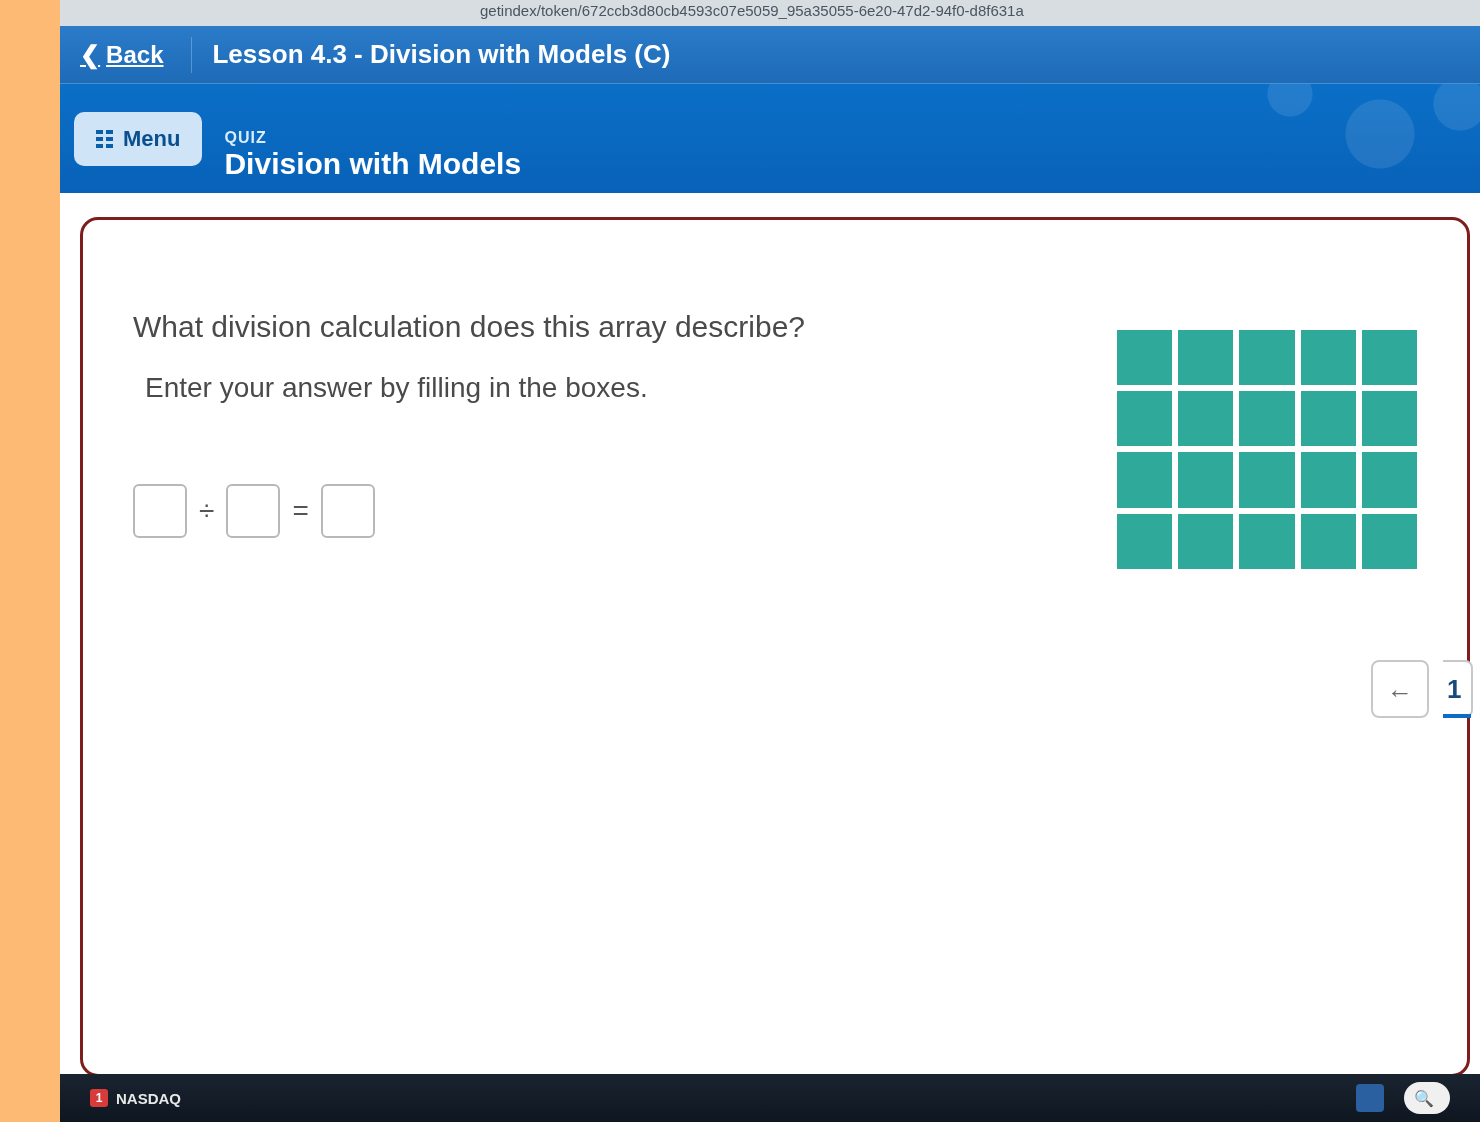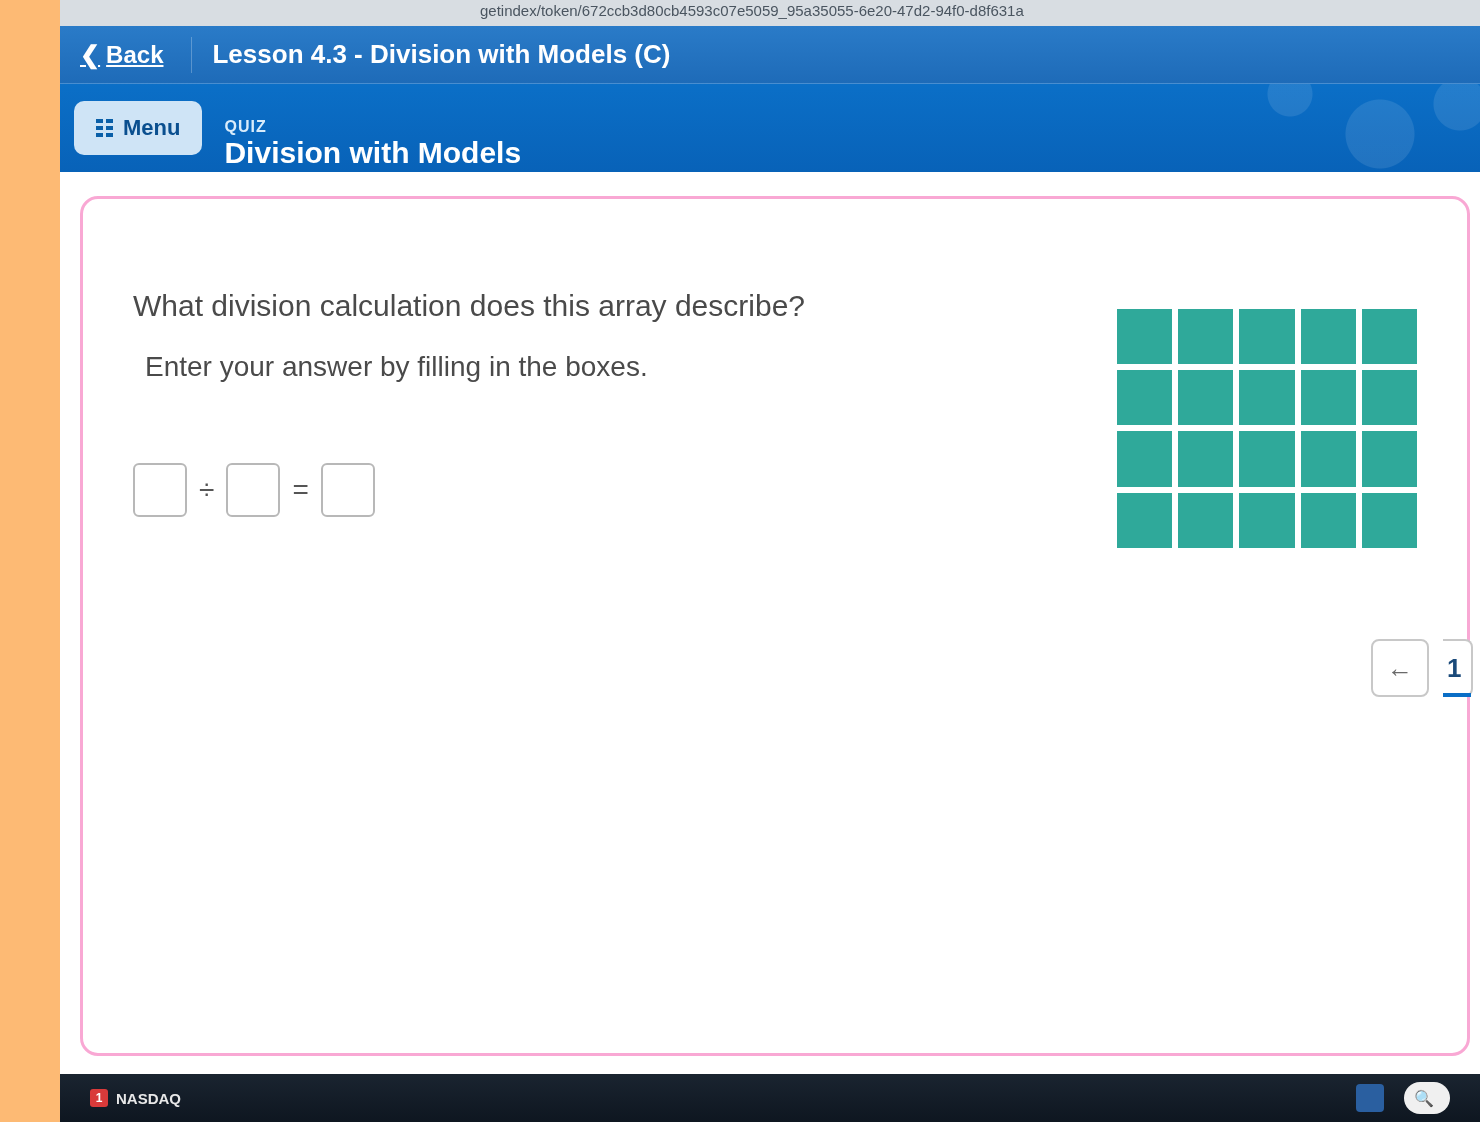--- a/index.html
+++ b/index.html
@@ -63,21 +63,21 @@
     background: rgba(255,255,255,0.25);
     margin-right: 20px;
   }
   .lesson-title {
     font-size: 26px;
     font-weight: 600;
     color: #fff;
   }
   .sub-bar {
     background: linear-gradient(180deg, #0b6fc7 0%, #0862b8 100%);
-    height: 88px;
+    height: 109px;
     display: flex;
     align-items: center;
     padding: 0 0 0 14px;
     color: #fff;
     position: relative;
     overflow: hidden;
   }
   .sub-bar::after {
     content: "";
     position: absolute;
@@ -130,21 +130,21 @@
     color: #fff;
     text-align: center;
   }
   .content-wrap {
     flex: 1;
     background: #fff;
     padding: 24px 10px 0 20px;
     position: relative;
   }
   .card {
-    border: 3px solid #f9a8d4;
+    border: 3px solid #7f1d1d;
     border-radius: 18px;
     height: 860px;
     padding: 90px 50px 40px 50px;
     position: relative;
     background: #fff;
   }
   .q-row {
     display: flex;
     align-items: flex-start;
     gap: 60px;

